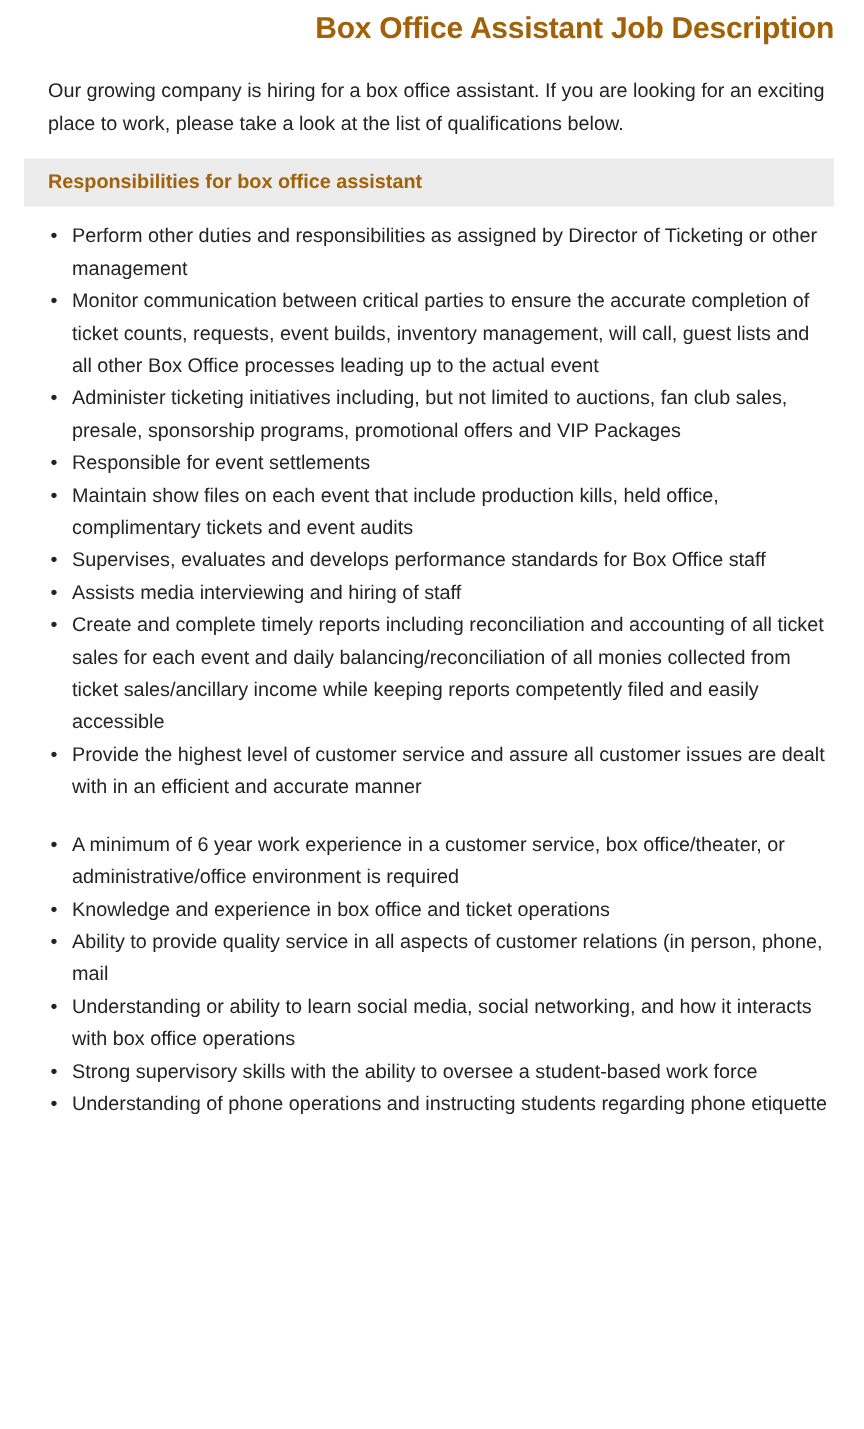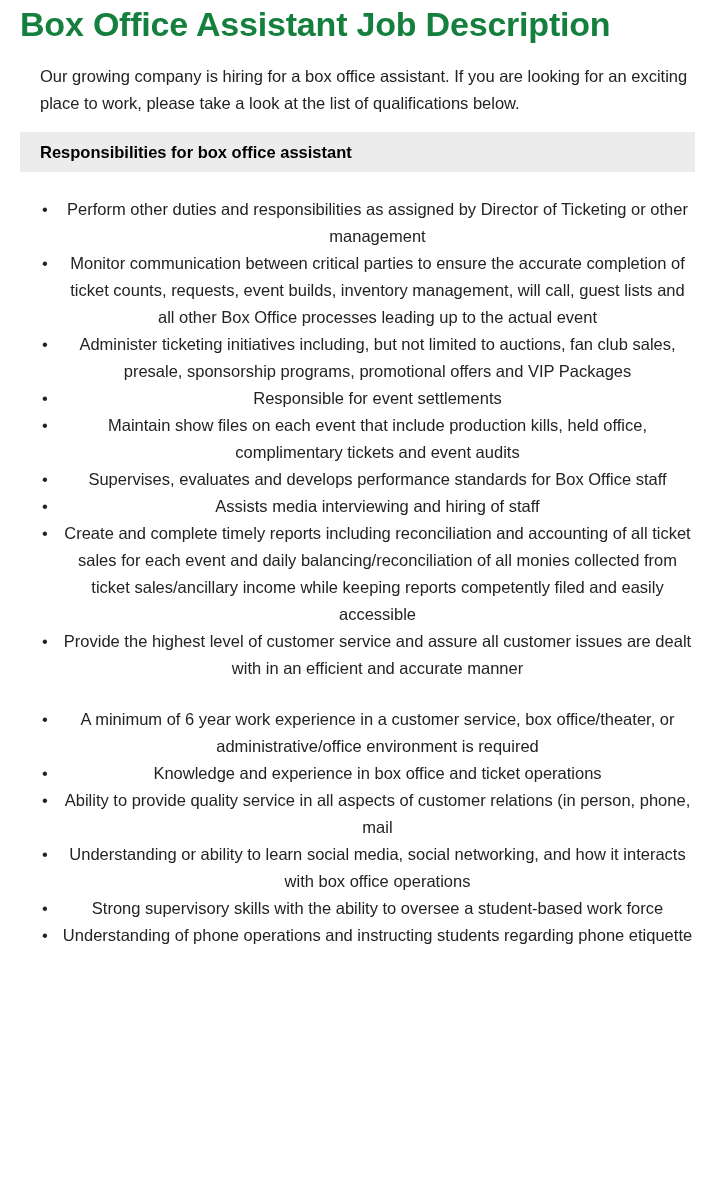--- a/index.html
+++ b/index.html
@@ -9,47 +9,46 @@
     color: #232323;
   }
   .page {
     width: 720px;
     min-height: 1191px;
     margin: 0 auto;
     background: #ffffff;
     padding: 6px 25px 30px 20px;
   }
   .doc-title {
-    font-size: 34px;
+    font-size: 25px;
     line-height: 36px;
     font-weight: 700;
-    text-align: left;
-    color: #15803d;
+    text-align: right;
+    color: #a16207;
     letter-spacing: -0.2px;
   }
   .intro {
     margin-top: 21px;
     font-size: 16.5px;
     line-height: 27px;
     margin-left: 20px;
   }
   .section-heading {
     margin-top: 15px;
     background: #ececec;
     font-size: 16.5px;
     font-weight: 700;
     line-height: 20px;
     padding: 10px 10px 10px 20px;
-    color: #000000;
+    color: #a16207;
   }
   .bullet-list {
     list-style: none;
-    margin: 24px 0 21px 0;
+    margin: 12px 0 21px 0;
     padding: 0 0 0 40px;
-    text-align: center;
   }
   .bullet-list li {
     position: relative;
     font-size: 16.5px;
     line-height: 27px;
   }
   .bullet-list li::before {
     content: "\2022";
     position: absolute;
     left: -18px;

